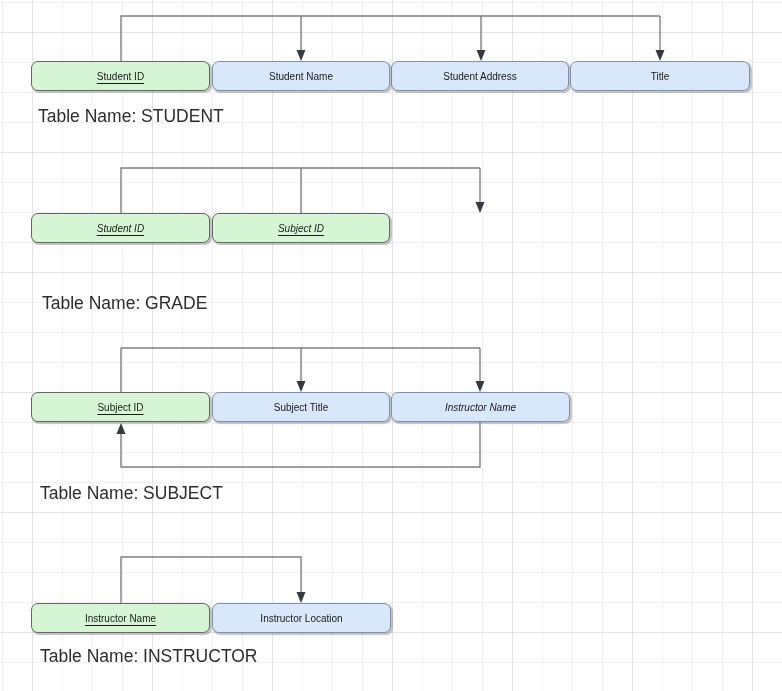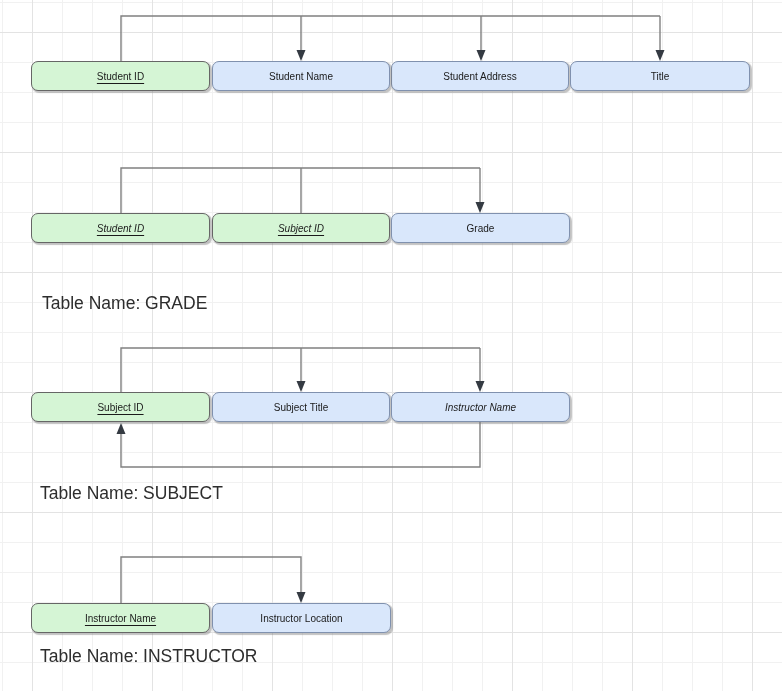--- a/index.html
+++ b/index.html
@@ -90,24 +90,24 @@
       <polygon points="475.5,381 484.5,381 480,392"></polygon>
       <polygon points="116.5,434 125.5,434 121,423"></polygon>
       <polygon points="296.5,592 305.5,592 301,603"></polygon>
     </g>
   </svg>
 
   <div class="field key underline" style="left:31px; top:61px; width:179px;">Student ID</div>
   <div class="field attr" style="left:391px; top:61px; width:178px;">Student Address</div>
   <div class="field attr" style="left:212px; top:61px; width:178px;">Student Name</div>
   <div class="field attr" style="left:570px; top:61px; width:180px;">Title</div>
+  <div class="caption" style="left:38px; top:106px;">Table Name: STUDENT</div>
 
   <div class="field key underline italic" style="left:31px; top:213px; width:179px;">Student ID</div>
   <div class="field key underline italic" style="left:212px; top:213px; width:178px;">Subject ID</div>
-  <div class="field attr" style="left:391px; top:213px; width:179px;">Grade</div>
   <div class="caption" style="left:42px; top:256px;margin-top:37px;">Table Name: GRADE</div>
 
   <div class="field key underline" style="left:31px; top:392px; width:179px;">Subject ID</div>
   <div class="field attr" style="left:212px; top:392px; width:178px;">Subject Title</div>
   <div class="field attr italic" style="left:391px; top:392px; width:179px;">Instructor Name</div>
   <div class="caption" style="left:40px; top:483px;">Table Name: SUBJECT</div>
 
   <div class="field key underline" style="left:31px; top:603px; width:179px;">Instructor Name</div>
   <div class="field attr" style="left:212px; top:603px; width:179px;">Instructor Location</div>
   <div class="caption" style="left:40px; top:646px;">Table Name: INSTRUCTOR</div>

